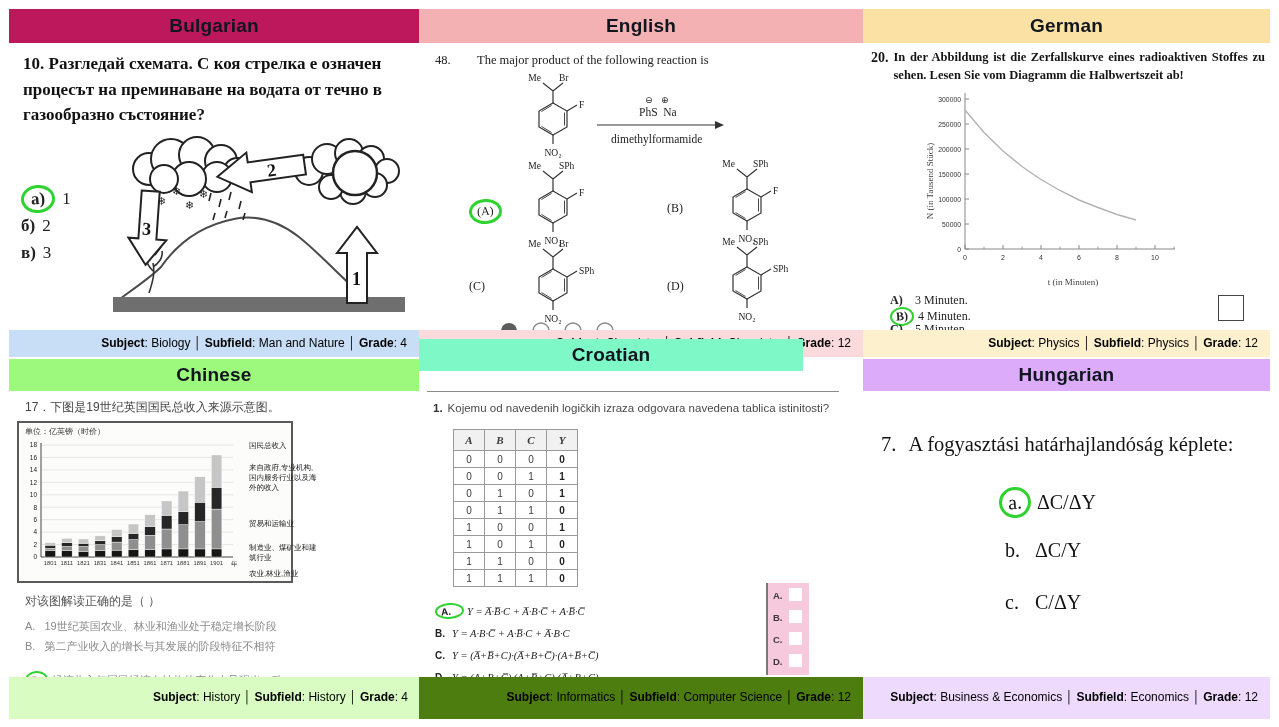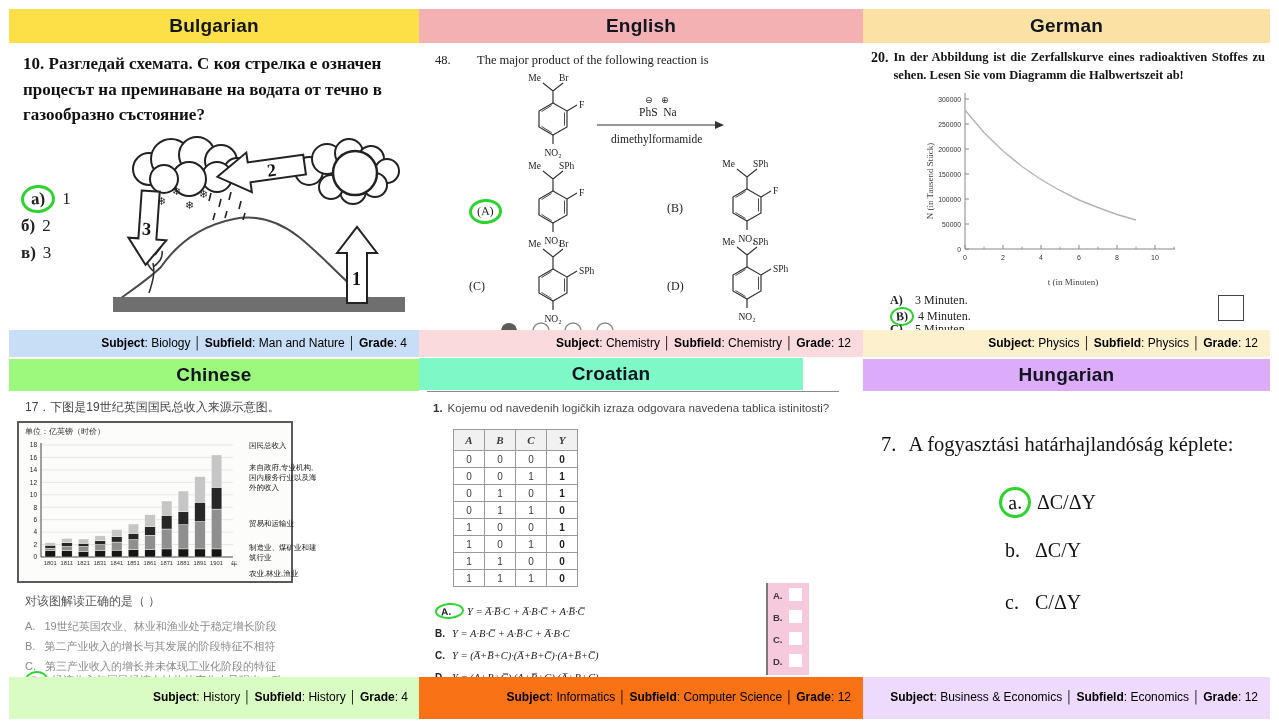--- a/index.html
+++ b/index.html
@@ -64,21 +64,21 @@
 .hu-opt{position:absolute;font:20px "Liberation Serif",serif;color:#131313}
 .hu-opt .lab{display:inline-block;min-width:30px}
 .hu-opt .ring{border-width:3px;padding:1px 6px;margin-right:6px}
 .chart-svg{position:absolute}
 </style>
 </head>
 <body>
 
 <div class="page">
 
-  <div class="hdr" style="left: 9px; top: 9px; width: 410px; height: 34px; background: #fde047;">
+  <div class="hdr" style="left: 9px; top: 9px; width: 410px; height: 34px; background: #be185d;">
       <span>Bulgarian</span>
     </div>
   <div class="hdr" style="left: 863px; top: 9px; width: 407px; height: 34px; background: rgb(251, 226, 164);">
       <span>German</span>
     </div>
   <div class="hdr" style="left: 419px; top: 9px; width: 444px; height: 34px; background: rgb(244, 177, 179);">
       <span>English</span>
     </div>
 
   <div class="content" style="left:9px;top:43px;width:410px;height:287px">
@@ -260,21 +260,21 @@
   <div class="meta" style="left: 419px; top: 330px; width: 444px; height: 27px; background: rgb(250, 218, 220);">
     <div class="meta-in"><b>Subject</b><span>: </span><span>Chemistry</span><span> │ </span><b>Subfield</b><span>: </span><span>Chemistry</span><span> │ </span><b>Grade</b><span>: </span><span>12</span></div>
   </div>
   <div class="meta" style="left: 863px; top: 330px; width: 407px; height: 27px; background: rgb(253, 240, 205);">
     <div class="meta-in"><b>Subject</b><span>: </span><span>Physics</span><span> │ </span><b>Subfield</b><span>: </span><span>Physics</span><span> │ </span><b>Grade</b><span>: </span><span>12</span></div>
   </div>
 
   <div class="hdr" style="left: 9px; top: 359px; width: 410px; height: 32px; background: rgb(157, 248, 126);">
       <span>Chinese</span>
     </div>
-  <div class="hdr" style="left: 419px; top: 358px; width: 384px; height: 32px; background: rgb(127, 248, 199);">
+  <div class="hdr" style="left: 419px; top: 339px; width: 384px; height: 32px; background: rgb(127, 248, 199);">
       <span>Croatian</span>
     </div>
   <div class="hdr" style="left: 863px; top: 359px; width: 407px; height: 32px; background: rgb(220, 171, 249);">
       <span>Hungarian</span>
     </div>
 
   <div class="content" style="left:9px;top:391px;width:410px;height:286px">
     <div class="cn-q">17．下图是19世纪英国国民总收入来源示意图。</div>
     <div class="cn-box" style="left:8px;top:30px;width:276px;height:162px">
       <div class="cn-unit">单位：亿英镑（时价）</div>
@@ -359,21 +359,20 @@
         </svg>
       <div class="cn-legend" style="left:230px;top:18px">国民总收入</div>
       <div class="cn-legend" style="left:230px;top:40px">来自政府,专业机构,国内服务行业以及海外的收入</div>
       <div class="cn-legend" style="left:230px;top:96px">贸易和运输业</div>
       <div class="cn-legend" style="left:230px;top:120px">制造业、煤矿业和建筑行业</div>
       <div class="cn-legend" style="left:230px;top:146px">农业,林业,渔业</div>
     </div>
     <div class="cn-prompt" style="top:202px">对该图解读正确的是（ ）</div>
     <div class="cn-opt" style="top:228px"><span class="lab">A.</span><span>19世纪英国农业、林业和渔业处于稳定增长阶段</span></div>
     <div class="cn-opt" style="top:248px"><span class="lab">B.</span><span>第二产业收入的增长与其发展的阶段特征不相符</span></div>
-    <div class="cn-opt" style="top:268px"><span class="lab">C.</span><span>第三产业收入的增长并未体现工业化阶段的特征</span></div>
     <div class="cn-opt" style="top:280px"><span class="ring"><span>D.</span></span><span>经济收入与国民经济在结构的变化上呈现出一致</span></div>
   </div>
 
   <div class="content" style="left:419px;top:391px;width:444px;height:286px">
     <div class="hr-line" style="left:8px;top:0;width:412px"></div>
     <div class="hr-q"><b>1.</b><span>Kojemu od navedenih logičkih izraza odgovara navedena tablica istinitosti?</span></div>
     <table class="hr-table" style="left:34px;top:38px">
       <tbody>
           <tr>
             <th>A</th>
@@ -450,20 +449,20 @@
   <div class="content" style="left:863px;top:391px;width:407px;height:286px">
     <div class="hu-q" style="left:18px;top:42px"><b>7.</b><span>A fogyasztási határhajlandóság képlete:</span></div>
     <div class="hu-opt" style="left:136px;top:96px"><span class="ring"><span>a.</span></span><span>ΔC/ΔY</span></div>
     <div class="hu-opt" style="left:142px;top:148px"><span class="lab">b.</span><span>ΔC/Y</span></div>
     <div class="hu-opt" style="left:142px;top:200px"><span class="lab">c.</span><span>C/ΔY</span></div>
   </div>
 
   <div class="meta" style="left: 9px; top: 677px; width: 411px; height: 42px; background: rgb(217, 252, 194);">
     <div class="meta-in"><b>Subject</b><span>: </span><span>History</span><span> │ </span><b>Subfield</b><span>: </span><span>History</span><span> │ </span><b>Grade</b><span>: </span><span>4</span></div>
   </div>
-  <div class="meta" style="left: 419px; top: 677px; width: 444px; height: 42px; background: #f97316;">
+  <div class="meta" style="left: 419px; top: 677px; width: 444px; height: 42px; background: #4d7c0f;">
     <div class="meta-in"><b>Subject</b><span>: </span><span>Informatics</span><span> │ </span><b>Subfield</b><span>: </span><span>Computer Science</span><span> │ </span><b>Grade</b><span>: </span><span>12</span></div>
   </div>
   <div class="meta" style="left: 863px; top: 677px; width: 407px; height: 42px; background: rgb(238, 218, 252);">
     <div class="meta-in"><b>Subject</b><span>: </span><span>Business &amp; Economics</span><span> │ </span><b>Subfield</b><span>: </span><span>Economics</span><span> │ </span><b>Grade</b><span>: </span><span>12</span></div>
   </div>
 
 </div>
 
 </body></html>

